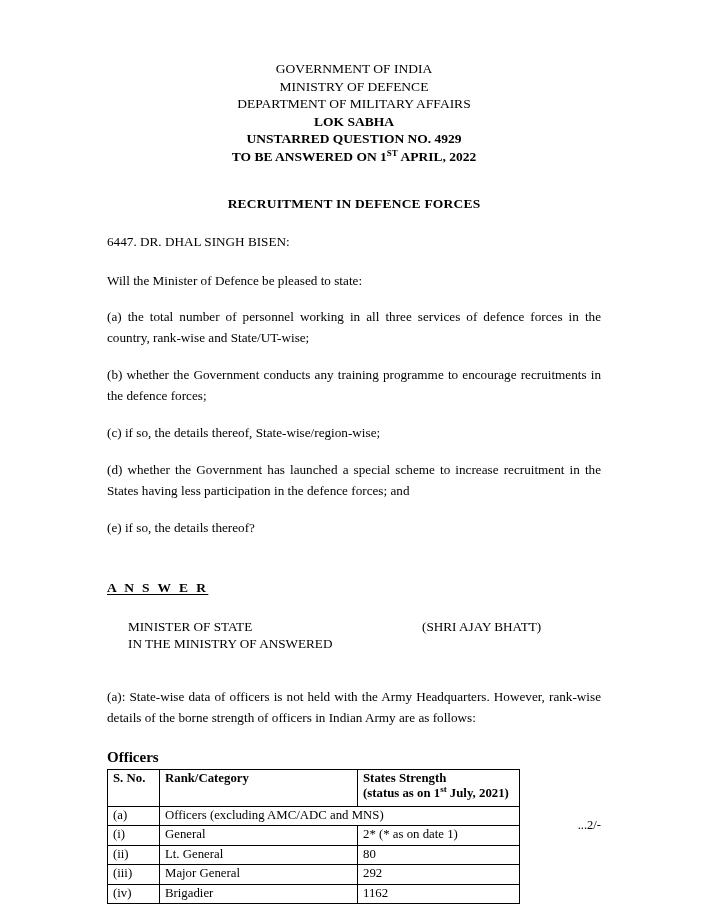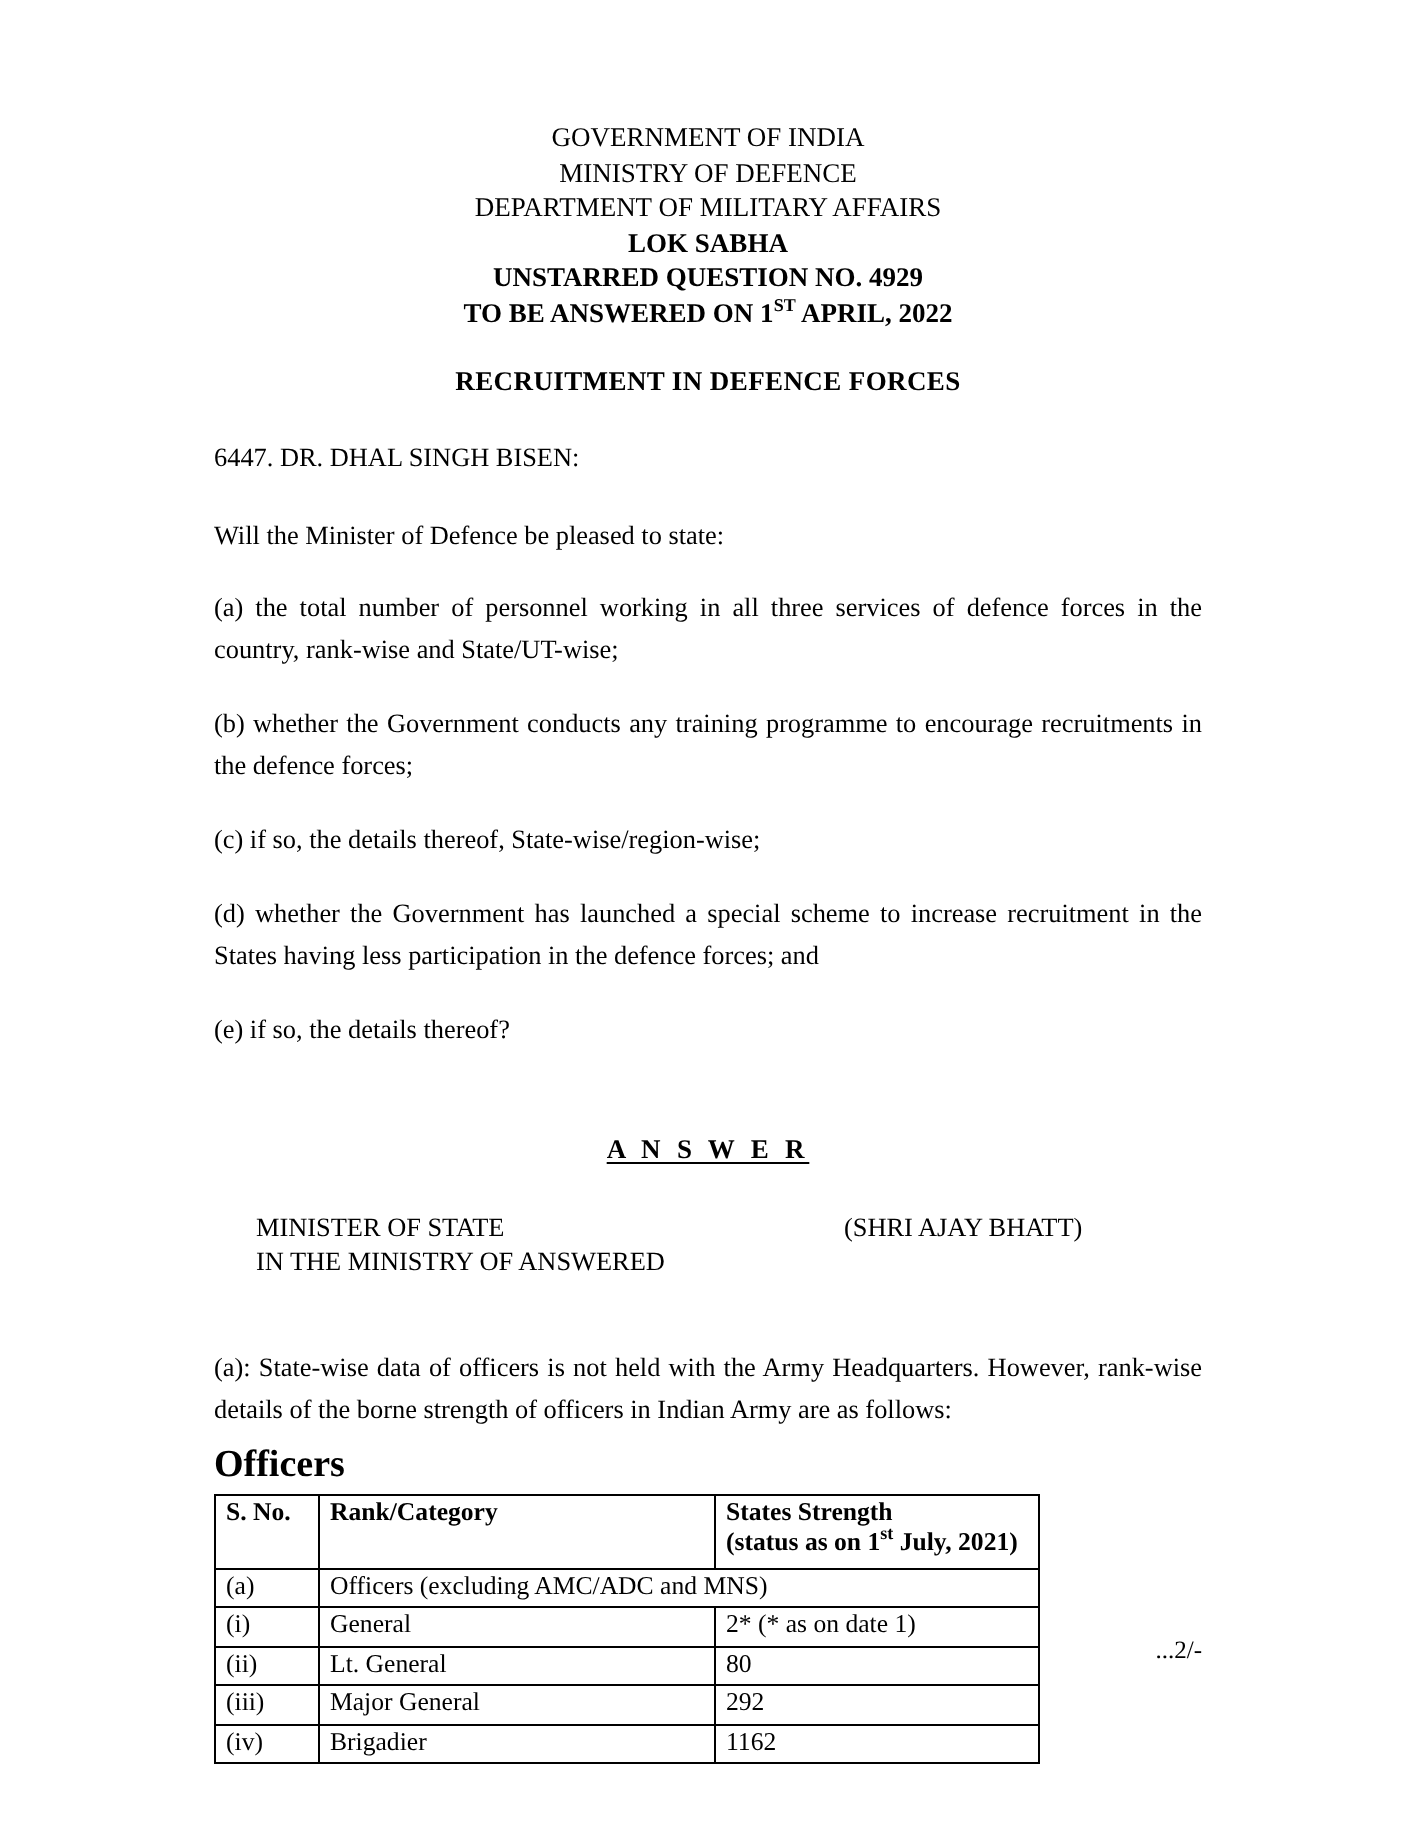--- a/index.html
+++ b/index.html
@@ -44,21 +44,21 @@
     font-size: 9px;
     vertical-align: super;
     line-height: 0;
     font-weight: bold;
   }
 
   .subject {
     text-align: center;
     font-weight: bold;
     font-size: 13.5px;
-    margin-top: 17px;
+    margin-top: 30px;
     letter-spacing: 0.2px;
   }
 
   
   .qline {
     font-size: 13.2px;
     margin-top: 20px;
     line-height: 19px;
   }
   .intro {
@@ -68,21 +68,20 @@
   }
   .para {
     font-size: 13.2px;
     margin-top: 16px;
     line-height: 21px;
     text-align: justify;
   }
 
   
   .answer-head {
-    text-align: center;
     font-weight: bold;
     font-size: 13.5px;
     margin-top: 42px;
     letter-spacing: 2.4px;
   }
   .answer-head span.u {
     text-decoration: underline;
     text-underline-offset: 2px;
   }
 
@@ -107,23 +106,23 @@
     text-align: justify;
   }
 
   .service-head {
     font-size: 13.2px;
     font-weight: bold;
     margin-top: 27px;
   }
 
   .table-label {
-    font-size: 19px;
-    font-weight: bold;
-    margin-top: 7px;
+    font-size: 15px;
+    font-weight: bold;
+    margin-top: 21px;
     margin-bottom: 3px;
   }
 
   
   table.officers {
     border-collapse: collapse;
     width: 412px;
     font-size: 12.8px;
     table-layout: fixed;
   }

